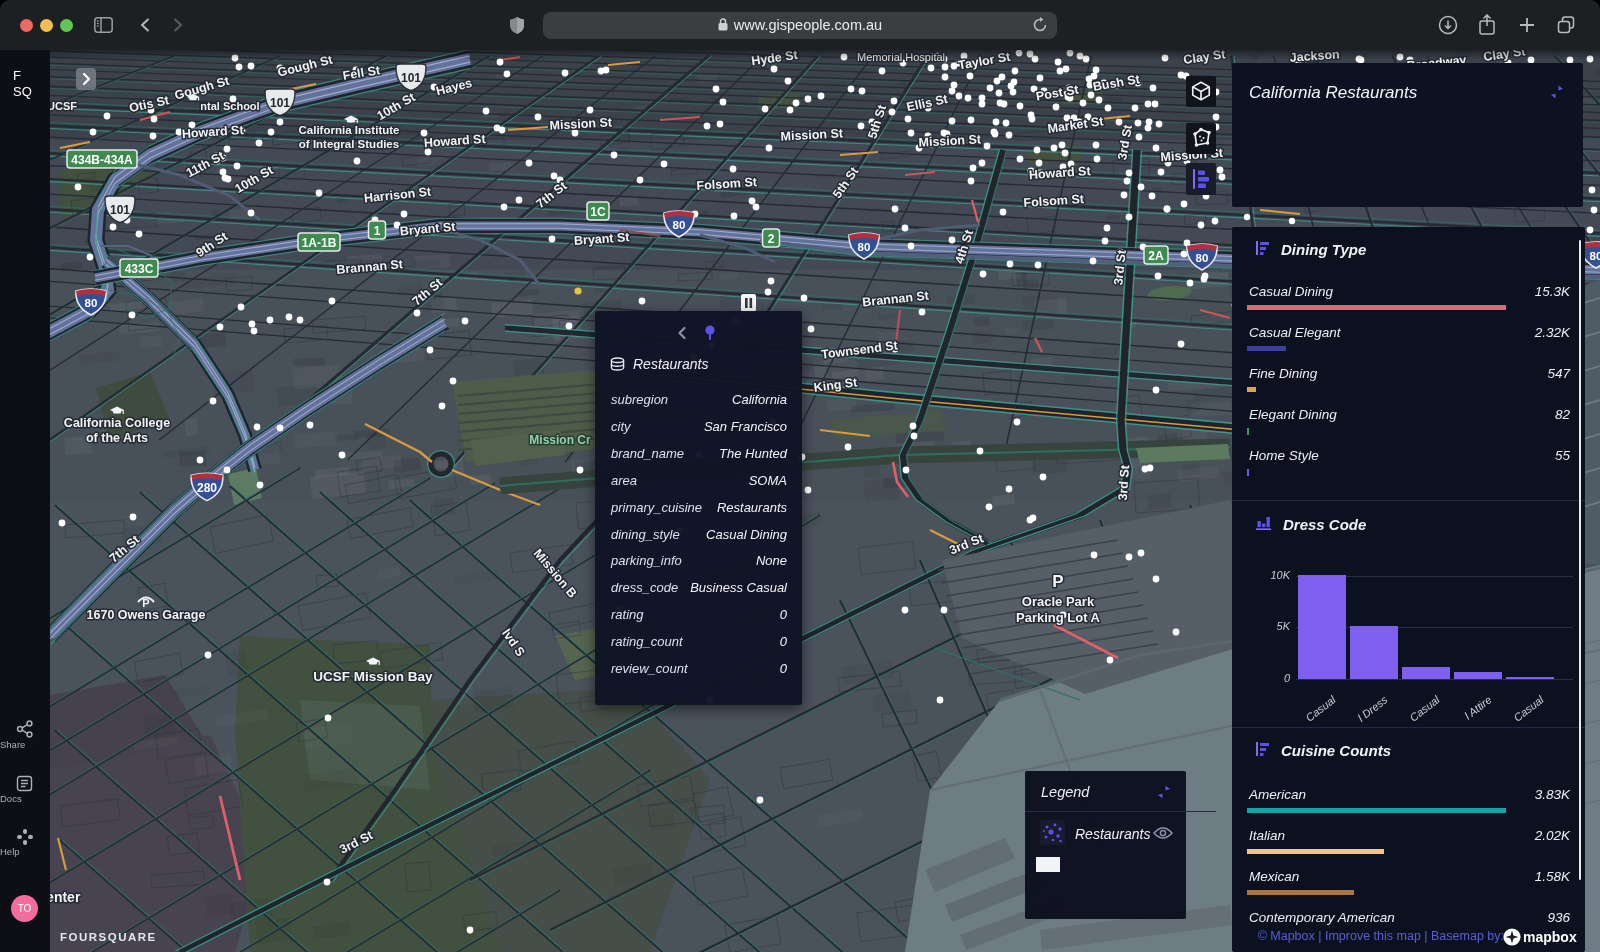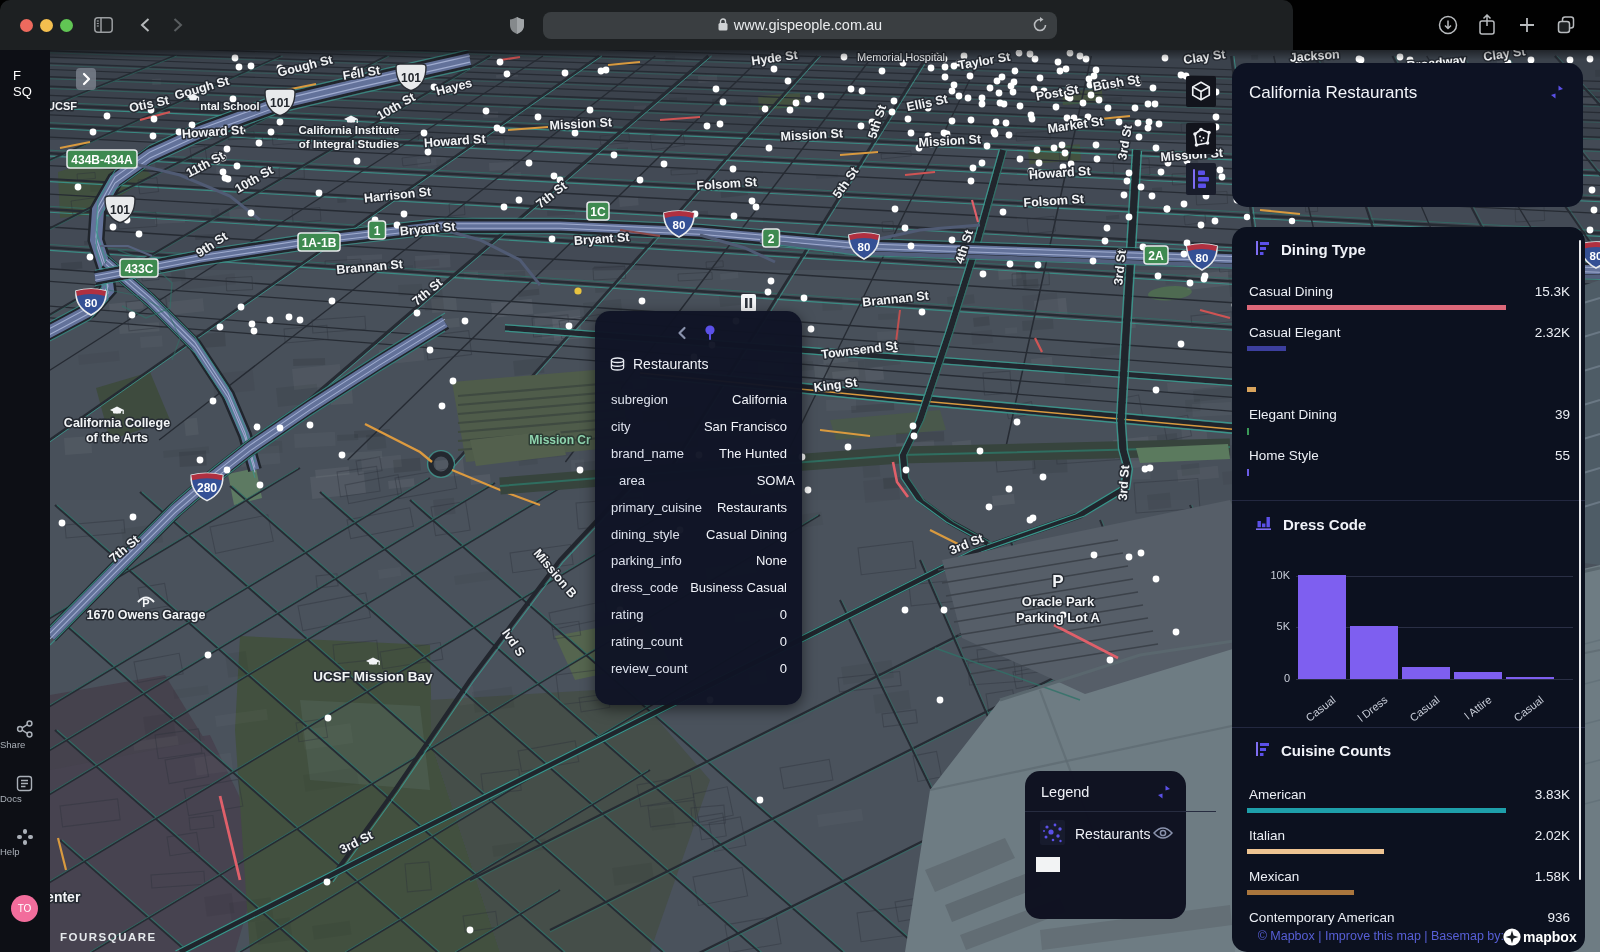--- a/index.html
+++ b/index.html
@@ -1,32 +1,32 @@
 <!DOCTYPE html>
 <html><head><meta charset="utf-8">
 <style>
   * { margin:0; padding:0; box-sizing:border-box; }
   html,body { width:1600px; height:952px; overflow:hidden; background:#010101;
     font-family:"Liberation Sans", sans-serif; }
   #app { position:relative; width:1600px; height:952px; }
   .abs { position:absolute; }
 
   
-  #chrome { left:0; top:0; width:1293px; height:50px; background:#1d2022; border-radius:10px 10px 0 0; }
+  #chrome { left:0; top:0; width:1600px; height:50px; background:#1d2022; border-radius:10px 10px 0 0; }
   .tl { width:13px; height:13px; border-radius:50%; top:19px; }
   #urlbar { left:543px; top:12px; width:514px; height:27px; background:#3a3e41;
     border-radius:8px; color:#e9ebed; font-size:14.5px; line-height:27px; text-align:center; }
   .cicon { color:#b8bbbe; }
 
   
   #sidebar { left:0; top:50px; width:50px; height:902px; background:#0d0f15; color:#fff; }
   .sbit { position:absolute; left:0; width:50px; text-align:left; color:#aab0b8; font-size:9.5px; }
 
   
-  .card { position:absolute; background:#0d1222; border-radius:15px; }
+  .card { position:absolute; background:#0d1222; border-radius:2px;font-style:italic; }
 
   
   .prow { position:absolute; left:17px; right:15px; height:20px; color:#eceff5; font-size:13.5px; }
   .prow .v { float:right; }
   .hdr { position:absolute; left:17px; color:#f0f2f8; font-size:15px; font-weight:bold; }
 </style></head>
 <body>
 <div id="app">
 
 <svg class="abs" style="left:0;top:50px" width="1600" height="902" viewBox="0 50 1600 902">
@@ -1242,21 +1242,21 @@
         <rect x="6" y="8" width="2" height="7" rx="1" fill="#5b50e8"></rect>
   </svg>
   <svg width="15" height="14" style="position:absolute;left:15px;top:46px" viewBox="0 0 16 14">
     <ellipse cx="8" cy="3" rx="6.5" ry="2.4" fill="none" stroke="#e8ebf2" stroke-width="1.4"></ellipse>
     <path d="M1.5 3 L1.5 7 A6.5 2.4 0 0 0 14.5 7 L14.5 3 M1.5 7 L1.5 11 A6.5 2.4 0 0 0 14.5 11 L14.5 7" fill="none" stroke="#e8ebf2" stroke-width="1.4"></path>
   </svg>
   <div style="position:absolute;left:38px;top:45px;font-size:14px;color:#eef0f6">Restaurants</div>
   <div style="position:absolute;left:16px;top:81px;width:176px;font-size:13px;color:#dde1ec">subregion<span style="float:right;color:#f2f4fa">California</span></div>
   <div style="position:absolute;left:16px;top:107.9px;width:176px;font-size:13px;color:#dde1ec">city<span style="float:right;color:#f2f4fa">San Francisco</span></div>
   <div style="position:absolute;left:16px;top:134.8px;width:176px;font-size:13px;color:#dde1ec">brand_name<span style="float:right;color:#f2f4fa">The Hunted</span></div>
-  <div style="position:absolute;left:24px;top:161.70000000000002px;width:176px;font-size:13px;color:#dde1ec">area<span style="float:right;color:#f2f4fa">SOMA</span></div>
+  <div style="position:absolute;left:16px;top:161.70000000000002px;width:176px;font-size:13px;color:#dde1ec">area<span style="float:right;color:#f2f4fa">SOMA</span></div>
   <div style="position:absolute;left:16px;top:188.60000000000002px;width:176px;font-size:13px;color:#dde1ec">primary_cuisine<span style="float:right;color:#f2f4fa">Restaurants</span></div>
   <div style="position:absolute;left:16px;top:215.50000000000003px;width:176px;font-size:13px;color:#dde1ec">dining_style<span style="float:right;color:#f2f4fa">Casual Dining</span></div>
   <div style="position:absolute;left:16px;top:242.40000000000003px;width:176px;font-size:13px;color:#dde1ec">parking_info<span style="float:right;color:#f2f4fa">None</span></div>
   <div style="position:absolute;left:16px;top:269.3px;width:176px;font-size:13px;color:#dde1ec">dress_code<span style="float:right;color:#f2f4fa">Business Casual</span></div>
   <div style="position:absolute;left:16px;top:296.2px;width:176px;font-size:13px;color:#dde1ec">rating<span style="float:right;color:#f2f4fa">0</span></div>
   <div style="position:absolute;left:16px;top:323.09999999999997px;width:176px;font-size:13px;color:#dde1ec">rating_count<span style="float:right;color:#f2f4fa">0</span></div>
   <div style="position:absolute;left:16px;top:349.99999999999994px;width:176px;font-size:13px;color:#dde1ec">review_count<span style="float:right;color:#f2f4fa">0</span></div>
 </div>
 
 <div class="card" style="left:1025px;top:771px;width:161px;height:148px;background:rgba(13,16,31,0.97)">
@@ -1300,22 +1300,23 @@
     <rect x="1" y="1" width="2" height="14" fill="#7f6ef2"></rect>
         <rect x="5" y="2" width="9" height="3" fill="#5b50e8"></rect>
     <rect x="5" y="7" width="6" height="3" fill="#5b50e8"></rect>
         <rect x="5" y="12" width="3.5" height="3" fill="#5b50e8"></rect>
   </svg>
   <div class="hdr" style="left:49px;top:14px">Dining Type</div>
   <div class="prow" style="top:57px">Casual Dining<span class="v">15.3K</span></div>
   <div style="position:absolute;left:15px;top:78px;width:259px;height:5px;background:#dd6879"></div>
   <div class="prow" style="top:98px">Casual Elegant<span class="v">2.32K</span></div>
   <div style="position:absolute;left:15px;top:119px;width:39px;height:5px;background:#3c3f9e"></div>
+  <div class="prow" style="top:139px">Fine Dining<span class="v">547</span></div>
   <div style="position:absolute;left:15px;top:160px;width:9px;height:5px;background:#d9a45c"></div>
-  <div class="prow" style="top:180px">Elegant Dining<span class="v">39</span></div>
+  <div class="prow" style="top:180px">Elegant Dining<span class="v">82</span></div>
   <div style="position:absolute;left:15px;top:201px;width:2px;height:7px;background:#3a9a57"></div>
   <div class="prow" style="top:221px">Home Style<span class="v">55</span></div>
   <div style="position:absolute;left:15px;top:242px;width:2px;height:7px;background:#6b5ce7"></div>
   <div style="position:absolute;left:0;top:273px;width:353px;height:1px;background:#232840"></div>
 
   <svg width="17" height="16" style="position:absolute;left:23px;top:288px" viewBox="0 0 17 16">
     <rect x="1" y="13.4" width="15" height="1.6" fill="#7f6ef2"></rect>
     <rect x="2.5" y="6" width="3.4" height="6.2" fill="#5b50e8"></rect>
         <rect x="7" y="8.5" width="3.4" height="3.7" fill="#5b50e8"></rect>
     <rect x="11.5" y="2" width="3.4" height="10.2" fill="#5b50e8"></rect>

